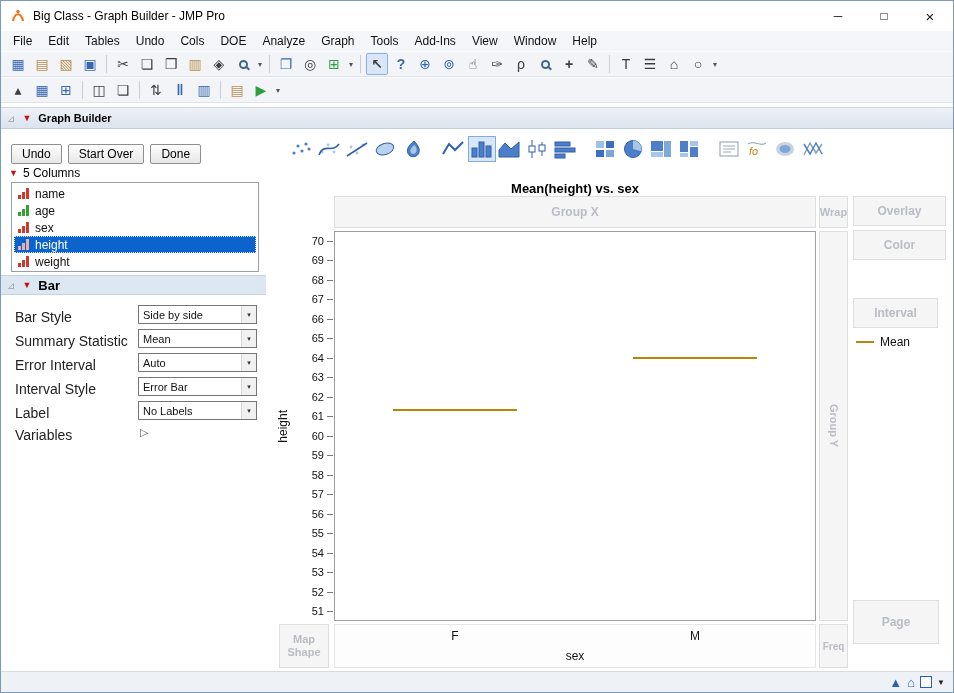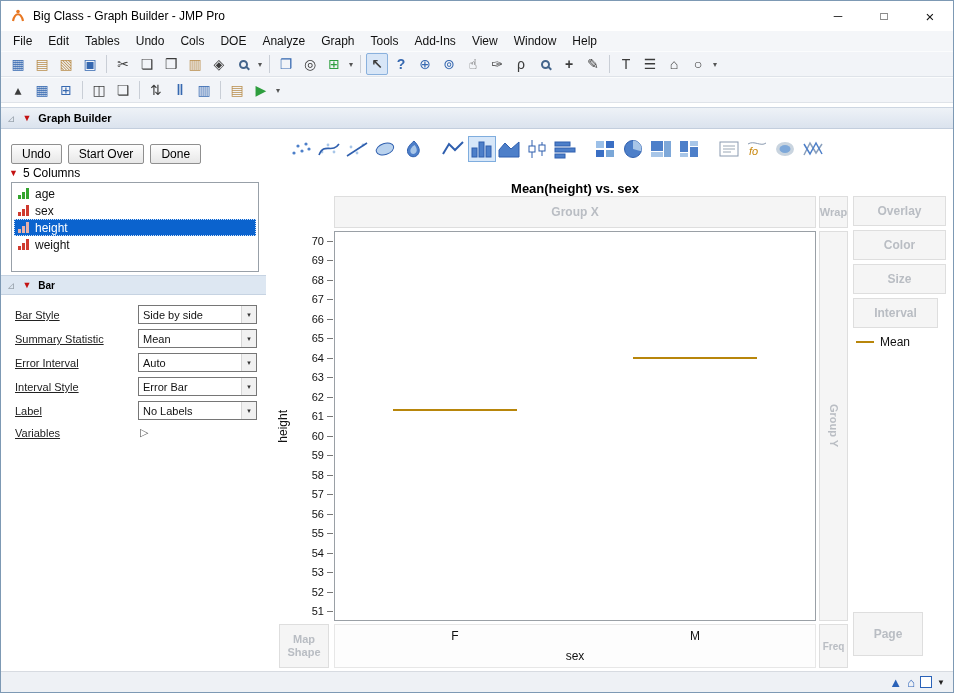--- a/index.html
+++ b/index.html
@@ -43,22 +43,22 @@
 
   
   .btn-row{position:absolute;left:10px;top:8px;display:flex;gap:6px;margin-top:7px;}
   .btn{border:1px solid #8f8f8f;background:linear-gradient(#fdfdfd,#e7e7e7);padding:2px 10px;font-size:12px;border-radius:2px;color:#000;}
   .col-header{position:absolute;left:8px;top:37px;display:flex;align-items:center;gap:5px;font-size:12px;}
   .col-list{position:absolute;left:10px;top:53px;width:248px;height:90px;border:1px solid #98a0a8;background:#fff;padding:2px;}
   .col-row{display:flex;align-items:center;gap:5px;height:17px;padding:0 3px;font-size:12px;color:#111;}
   .col-row.selected{background:#0b63ce;color:#fff;outline:1px dotted #cfe3fa;outline-offset:-1px;}
   .colicon{display:flex;}
   .bar-band{position:absolute;left:0;top:146px;width:265px;height:20px;background:#dde7f2;border-top:1px solid #c6d3e2;border-bottom:1px solid #c6d3e2;display:flex;align-items:center;gap:7px;padding:0 6px;}
-  .bar-title{font-weight:bold;font-size:10px;}
-  .opt-label{position:absolute;left:14px;font-size:11px;color:#222;text-decoration:underline;}
+  .bar-title{font-weight:bold;font-size:13px;}
+  .opt-label{position:absolute;left:14px;font-size:14px;color:#222;}
   .combo{position:absolute;left:137px;width:119px;height:19px;display:flex;align-items:center;border:1px solid #767676;background:#fff;}
   .combo-val{flex:1;font-size:11px;padding:0 4px;white-space:nowrap;color:#111;}
   .combo-dd{width:15px;align-self:stretch;display:flex;align-items:center;justify-content:center;font-size:7px;color:#333;border-left:1px solid #d6d6d6;background:#f1f1f1;}
   .disclosure{position:absolute;left:139px;font-size:11px;color:#555;}
 
   
   .palette-row{position:absolute;left:22px;top:7px;display:flex;align-items:center;}
   .pal{width:28px;height:26px;display:flex;align-items:center;border:1px solid transparent;}
   .pal.selected{background:#d7e7f9;border-color:#7fadde;}
   .pgap{width:12px;}
@@ -69,21 +69,21 @@
   .zone-groupx{left:68px;top:67px;width:482px;height:32px;}
   .zone-wrap{left:553px;top:67px;width:29px;height:32px;font-size:11px;}
   .zone-overlay{left:587px;top:67px;width:93px;height:30px;}
   .zone-color{left:587px;top:101px;width:93px;height:30px;}
   .zone-size{left:587px;top:135px;width:93px;height:30px;}
   .zone-interval{left:587px;top:169px;width:85px;height:30px;}
   .zone-groupy{left:553px;top:102px;width:29px;height:390px;}
   .zone-groupy span{writing-mode:vertical-rl;font-size:11px;}
   .zone-mapshape{left:13px;top:495px;width:50px;height:44px;text-align:center;line-height:1.15;font-size:11px;}
   .zone-freq{left:553px;top:495px;width:29px;height:44px;font-size:10px;}
-  .zone-page{left:587px;top:483px;width:70px;height:44px;text-align:right;}
+  .zone-page{left:587px;top:471px;width:86px;height:44px;text-align:right;}
   .legend-item{position:absolute;left:590px;top:206px;display:flex;align-items:center;gap:6px;font-size:12px;color:#111;}
   .legend-line{width:18px;height:0;border-top:2px solid #b8860b;}
   .plot{position:absolute;left:68px;top:102px;width:482px;height:390px;background:#fff;border:1px solid #9aa0a6;}
   .yticks{position:absolute;left:28px;top:102px;width:36px;height:390px;}
   .ytick{position:absolute;right:6px;transform:translateY(-50%);font-size:11px;color:#111;}
   .ytick::after{content:"";position:absolute;right:-9px;top:50%;width:6px;height:1px;background:#777;}
   .ylabel{position:absolute;left:10px;top:102px;height:390px;display:flex;align-items:center;}
   .ylabel span{writing-mode:vertical-rl;transform:rotate(180deg);font-size:12px;color:#111;}
   .xaxis-zone{position:absolute;left:68px;top:495px;width:482px;height:44px;background:#fdfdfd;border:1px solid #e7e7e7;}
   .xtick{position:absolute;top:4px;transform:translateX(-50%);font-size:12px;color:#111;}
@@ -210,20 +210,32 @@
 
       <div class="col-header">
         <span class="red-tri">▼</span>
         <span>5 Columns</span>
       </div>
 
       <div class="col-list">
         <div class="col-row">
           <span class="colicon">
               <svg width="13" height="13">
+                <g style="fill: rgb(207, 58, 47);">
+                  <rect x="1" y="8" width="3" height="4"></rect>
+                  <rect x="5" y="5" width="3" height="7"></rect>
+                  <rect x="9" y="1" width="3" height="11"></rect>
+                </g>
+              </svg>
+            </span>
+          <span>name</span>
+        </div>
+        <div class="col-row">
+          <span class="colicon">
+              <svg width="13" height="13">
                 <g style="fill: rgb(52, 164, 46);">
                   <rect x="1" y="8" width="3" height="4"></rect>
                   <rect x="5" y="5" width="3" height="7"></rect>
                   <rect x="9" y="1" width="3" height="11"></rect>
                 </g>
               </svg>
             </span>
           <span>age</span>
         </div>
         <div class="col-row">
@@ -441,21 +453,20 @@
             </svg>
           </span>
       </div>
 
       <div class="chart-title">Mean(height) vs. sex</div>
 
       <div class="zone zone-groupx">Group X</div>
       <div class="zone zone-wrap">Wrap</div>
       <div class="zone zone-overlay">Overlay</div>
       <div class="zone zone-color">Color</div>
-      <div class="zone zone-size">Size</div>
       <div class="zone zone-interval">Interval</div>
       <div class="zone zone-groupy">
           <span>Group Y</span>
         </div>
       <div class="zone zone-mapshape">Map Shape</div>
       <div class="zone zone-freq">Freq</div>
       <div class="zone zone-page">Page</div>
 
       <div class="legend-item">
         <span class="legend-line" style="border-top-color: rgb(184, 134, 11);"></span>

